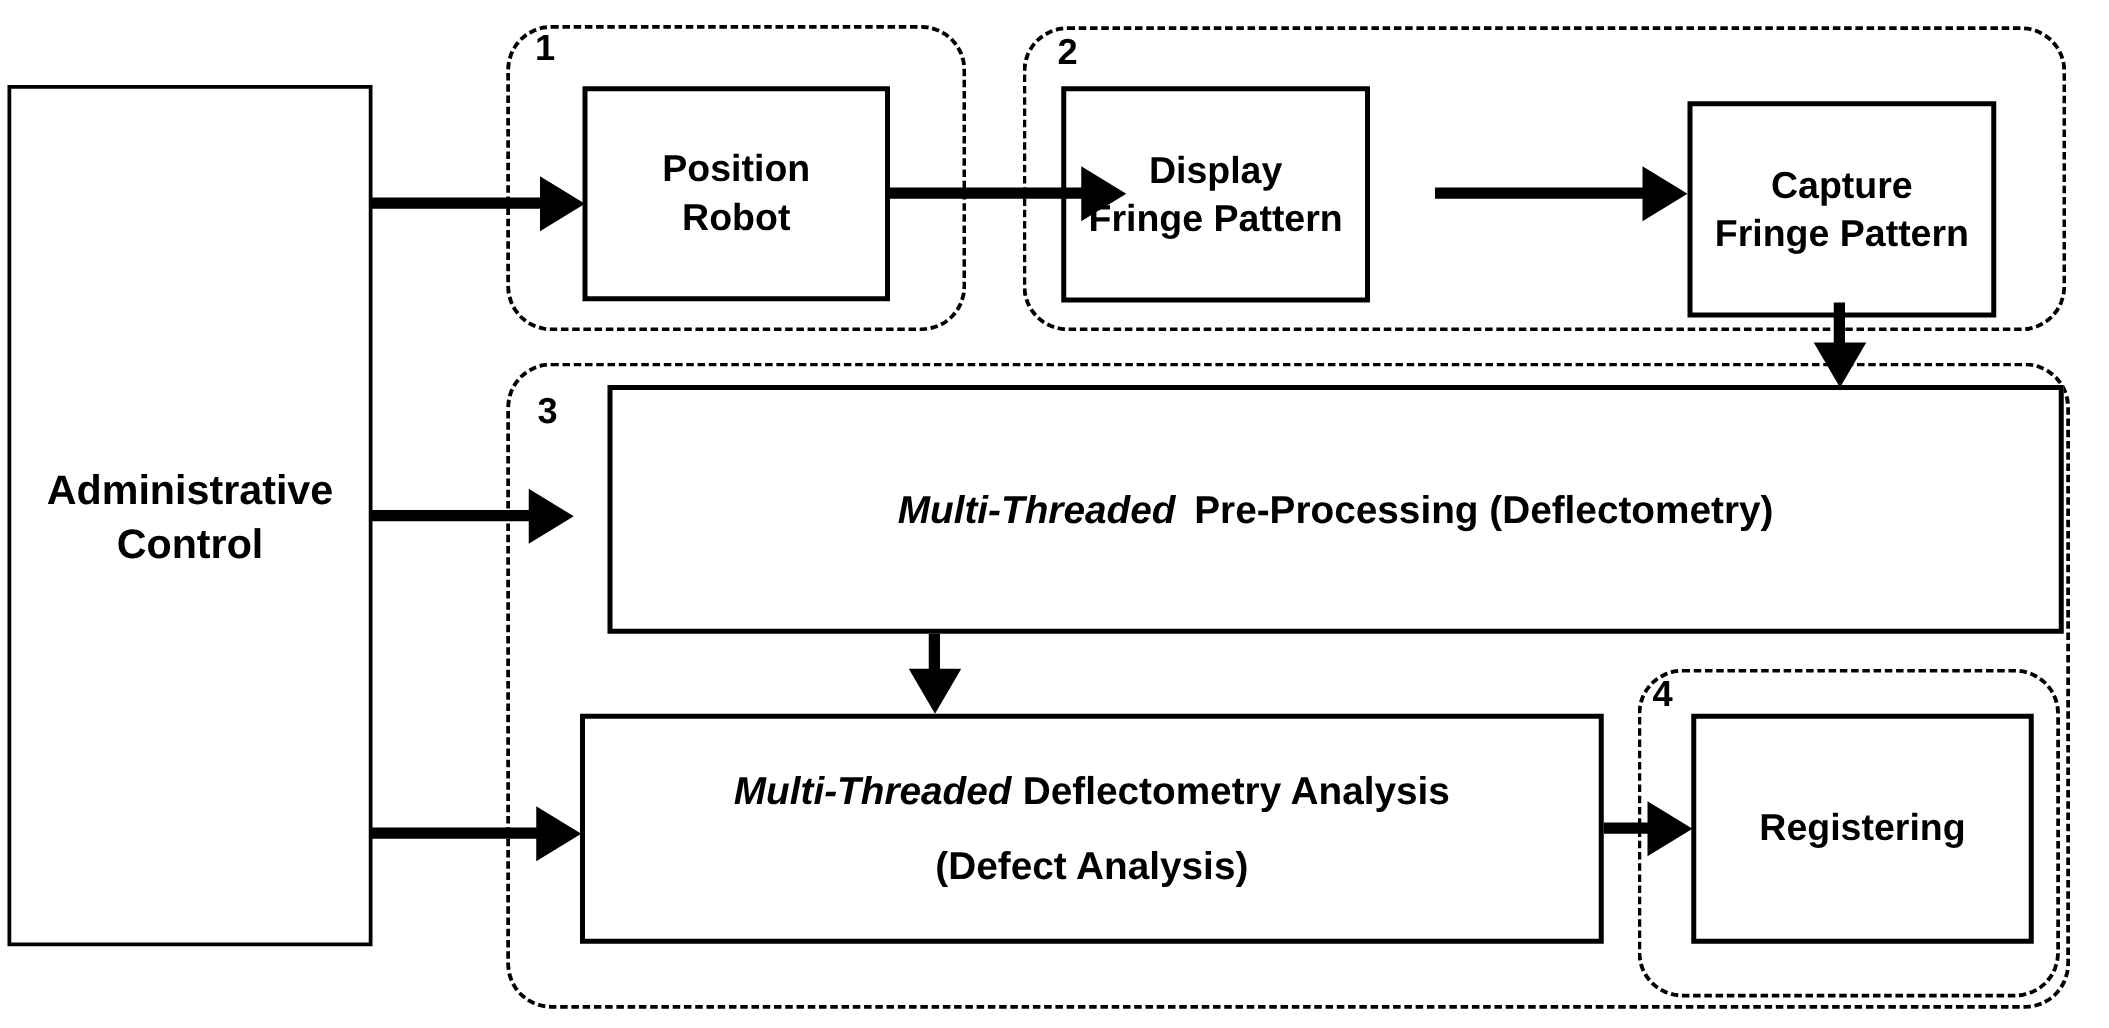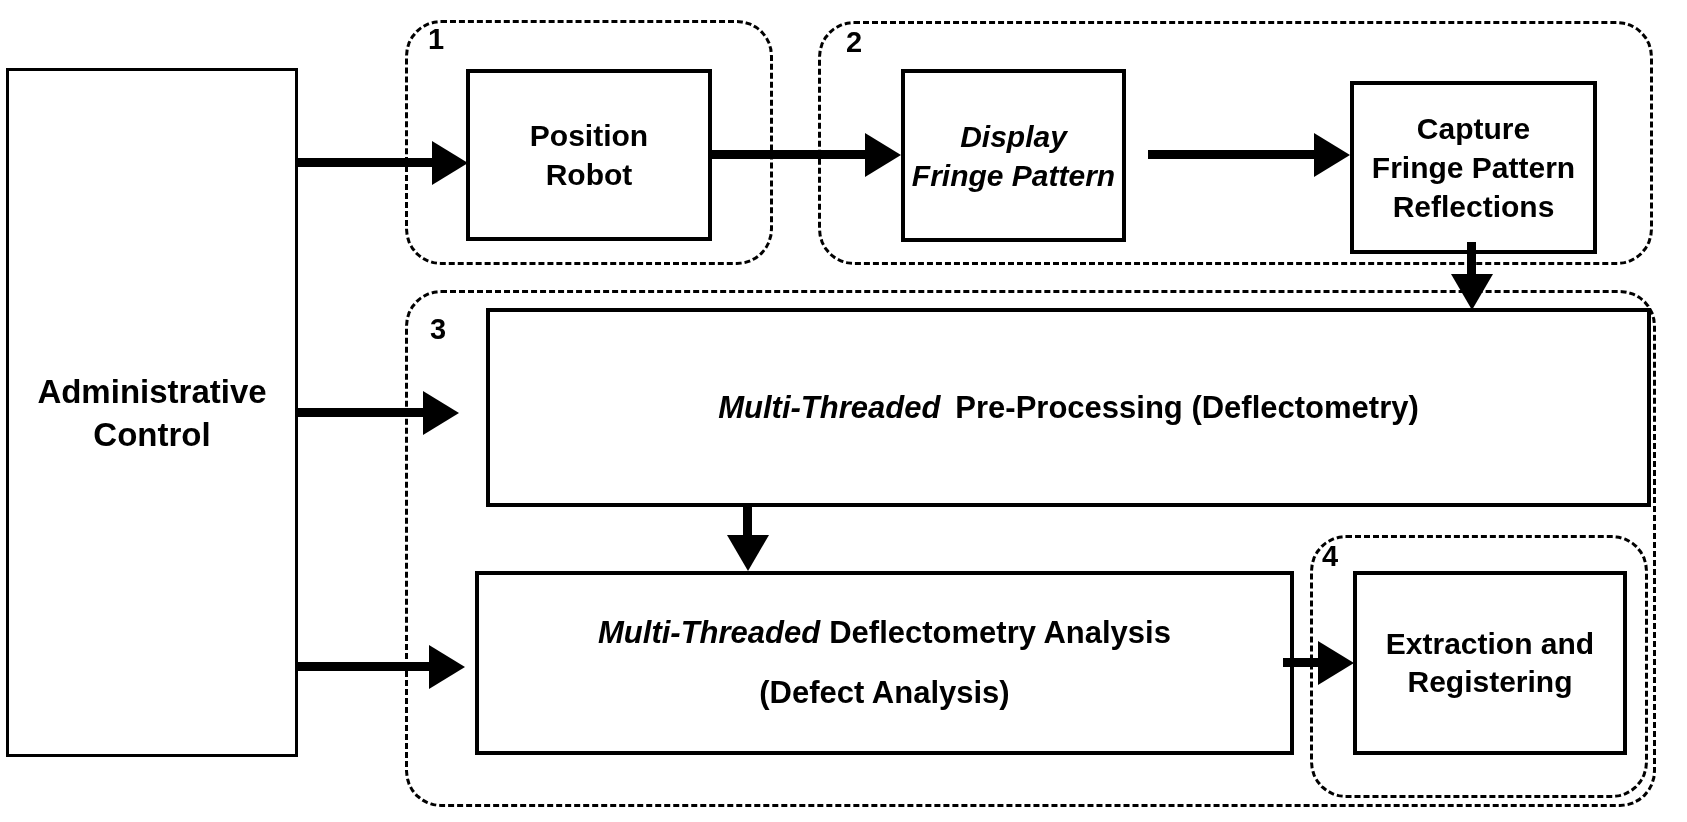--- a/index.html
+++ b/index.html
@@ -84,46 +84,44 @@
   <div class="node" style="left:466px; top:69px; width:246px; height:172px;">
     <div>Position</div>
     <div>Robot</div>
   </div>
 
   <div class="node" style="left:6px; top:68px; width:292px; height:689px; border-width:3px; font-size:33px; line-height:43px;">
     <div>Administrative</div>
     <div>Control</div>
   </div>
 
-  <div class="node" style="left:901px; top:69px; width:225px; height:173px;font-style:italic;">
+  <div class="node" style="left:849px; top:69px; width:247px; height:173px;">
     <div>Display</div>
     <div>Fringe Pattern</div>
   </div>
 
   <div class="node" style="left:1350px; top:81px; width:247px; height:173px;">
     <div>Capture</div>
     <div>Fringe Pattern</div>
-    <div>Reflections</div>
   </div>
 
   <div class="node big" style="left:458px; top:308px; width:1165px; height:199px;margin-left:28px;">
     <div>
       <span class="em">Multi-Threaded</span><span class="gap-wide">Pre-Processing (Deflectometry)</span>
     </div>
   </div>
 
-  <div class="node big" style="left:475px; top:571px; width:819px; height:184px;gap:16px;">
+  <div class="node big" style="left:464px; top:571px; width:819px; height:184px;gap:16px;">
     <div>
       <span class="em">Multi-Threaded</span><span class="gap">Deflectometry Analysis</span>
     </div>
     <div>(Defect Analysis)</div>
   </div>
 
   <div class="node" style="left:1353px; top:571px; width:274px; height:184px; line-height:38px;">
-    <div>Extraction and</div>
     <div>Registering</div>
   </div>
 
   <div>
     <div class="shaft-h" style="left:297px; top:158px; width:137px;"></div>
     <div class="head-r" style="left:432px; top:141px;"></div>
   </div>
 
   <div>
     <div class="shaft-h" style="left:712px; top:150px; width:155px;"></div>

